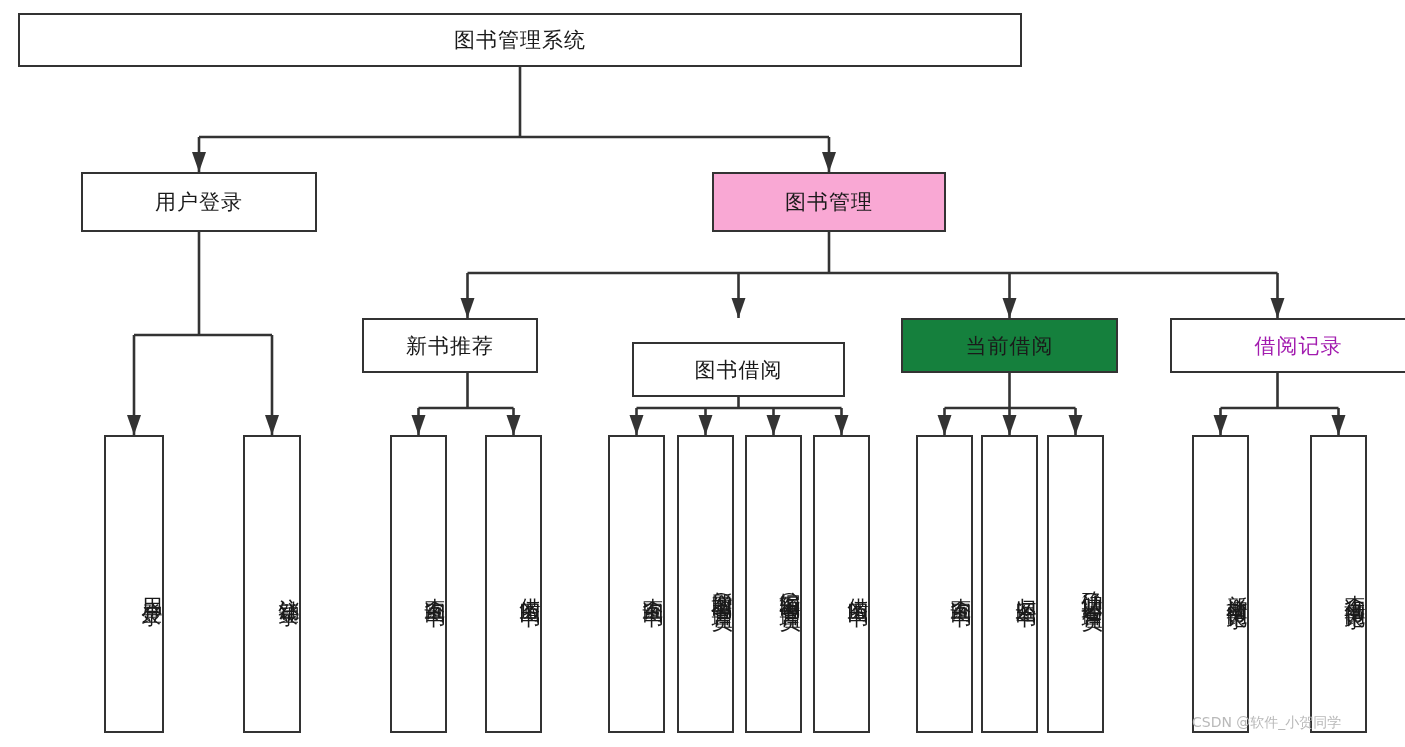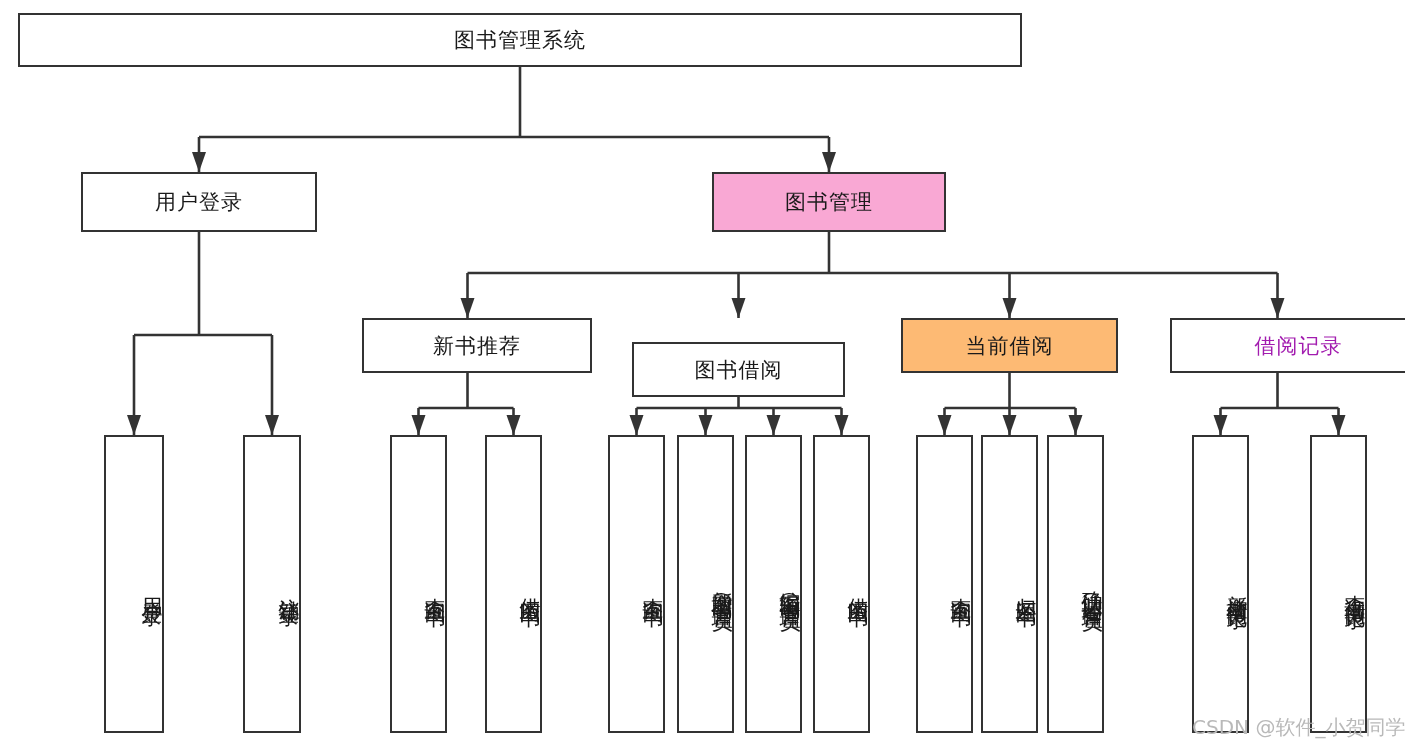--- a/index.html
+++ b/index.html
@@ -37,21 +37,21 @@
     justify-content:center;
   }
   .node .label{display:block;}
   .node.vert .label{
     writing-mode:vertical-rl;
     text-orientation:upright;
   }
   #watermark{
     position:absolute;
     color:#b9b9b9;
-    font-size:20px;
+    font-size:14px;
     white-space:nowrap;
     pointer-events:none;
     font-family:"DejaVu Sans","Liberation Sans",sans-serif;
   }
 </style>
 </head>
 <body>
 
 <div id="diagram-root">
   <svg id="edges" viewBox="0 0 1405 747">
@@ -111,27 +111,27 @@
   <div id="nodes-layer">
       <div class="node horiz" style="left: 18px; top: 13px; width: 1004px; height: 54px; border-color: rgb(51, 51, 51); background: rgb(255, 255, 255); color: rgb(26, 26, 26);">
         <span class="label">图书管理系统</span>
       </div>
       <div class="node horiz" style="left: 81px; top: 172px; width: 236px; height: 60px; border-color: rgb(51, 51, 51); background: rgb(255, 255, 255); color: rgb(26, 26, 26);">
         <span class="label">用户登录</span>
       </div>
       <div class="node horiz" style="left: 712px; top: 172px; width: 234px; height: 60px; border-color: rgb(51, 51, 51); background: #f9a8d4; color: rgb(26, 26, 26);">
         <span class="label">图书管理</span>
       </div>
-      <div class="node horiz" style="left: 362px; top: 318px; width: 230px; height: 55px; border-color: rgb(51, 51, 51); background: rgb(255, 255, 255); color: rgb(26, 26, 26);">
+      <div class="node horiz" style="left: 362px; top: 318px; width: 176px; height: 55px; border-color: rgb(51, 51, 51); background: rgb(255, 255, 255); color: rgb(26, 26, 26);">
         <span class="label">新书推荐</span>
       </div>
       <div class="node horiz" style="left: 632px; top: 318px; width: 213px; height: 55px; border-color: rgb(51, 51, 51); background: rgb(255, 255, 255); color: rgb(26, 26, 26); margin-top: 24px;">
         <span class="label">图书借阅</span>
       </div>
-      <div class="node horiz" style="left: 901px; top: 318px; width: 217px; height: 55px; border-color: rgb(51, 51, 51); background: #fdba74; color: rgb(26, 26, 26);">
+      <div class="node horiz" style="left: 901px; top: 318px; width: 217px; height: 55px; border-color: rgb(51, 51, 51); background: #15803d; color: rgb(26, 26, 26);">
         <span class="label">当前借阅</span>
       </div>
       <div class="node horiz" style="left: 1170px; top: 318px; width: 257px; height: 55px; border-color: rgb(51, 51, 51); background: rgb(255, 255, 255); color: #a21caf;">
         <span class="label">借阅记录</span>
       </div>
       <div class="node vert" style="left: 104px; top: 435px; width: 60px; height: 298px; border-color: rgb(51, 51, 51); background: rgb(255, 255, 255); color: rgb(26, 26, 26);">
         <span class="label">用户登录</span>
       </div>
       <div class="node vert" style="left: 243px; top: 435px; width: 58px; height: 298px; border-color: rgb(51, 51, 51); background: rgb(255, 255, 255); color: rgb(26, 26, 26);">
         <span class="label">注销登录</span>

